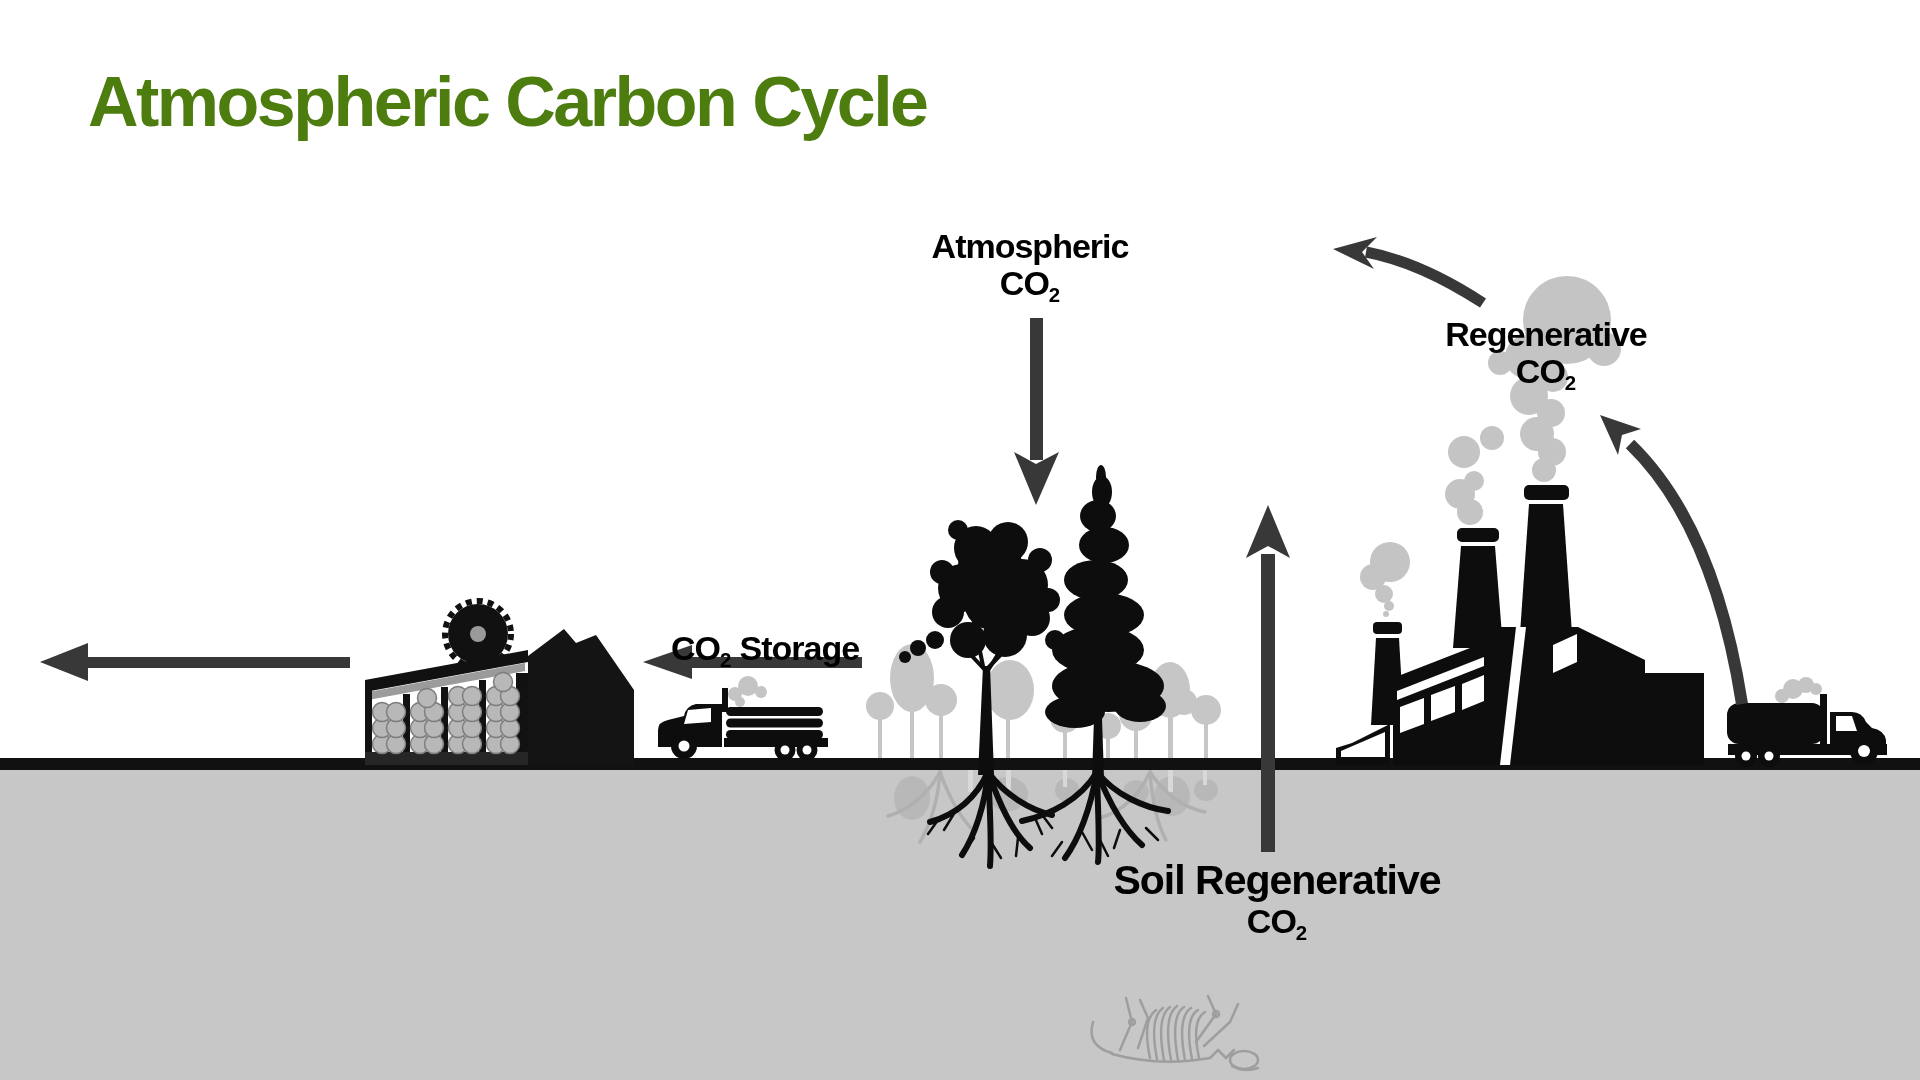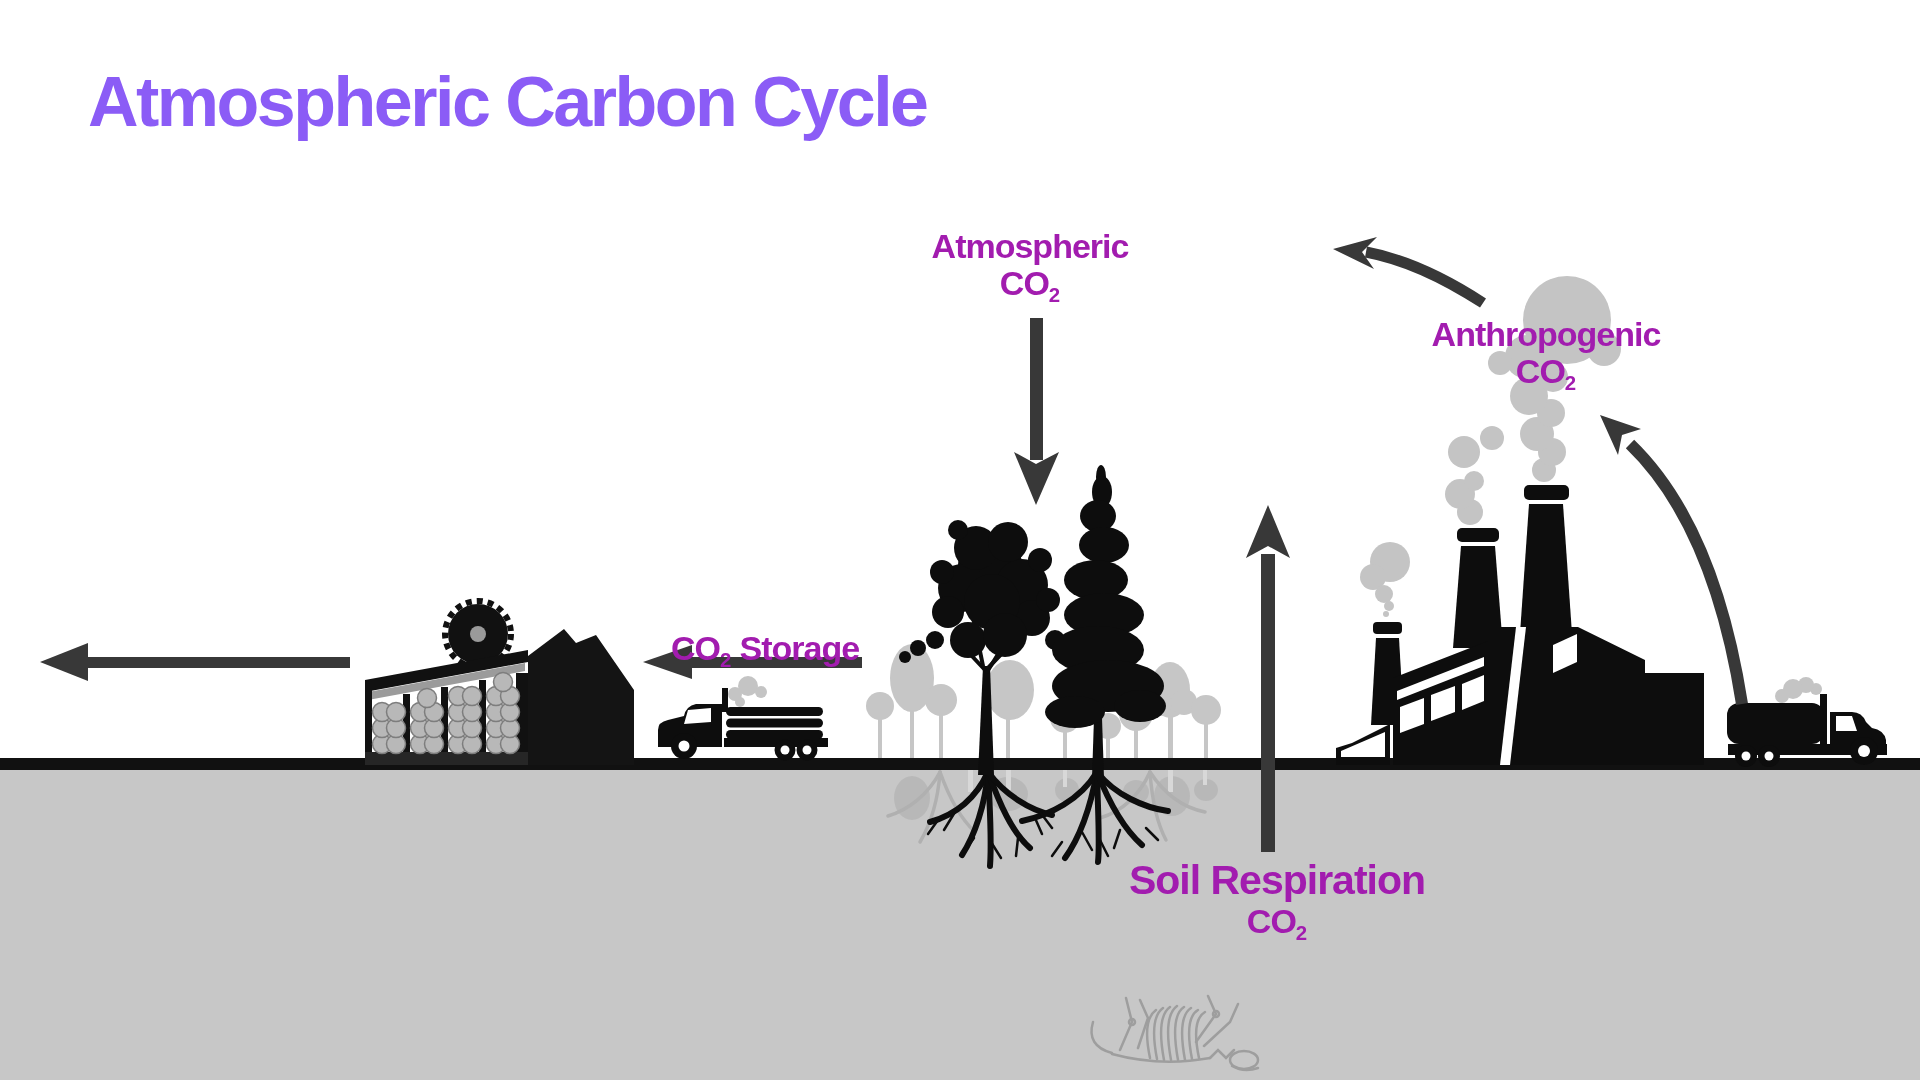--- a/index.html
+++ b/index.html
@@ -1,23 +1,23 @@
 <!DOCTYPE html>
 <html><head>
 <meta charset="utf-8">
 <style>
   html,body{margin:0;padding:0;background:#fff}
   .stage{position:relative;width:1920px;height:1080px;background:#ffffff;overflow:hidden;
          font-family:"Liberation Sans",sans-serif;color:#141414}
   .art{position:absolute;left:0;top:0}
-  .lbl{position:absolute;font-weight:700;letter-spacing:-1px;line-height:1.1;color:#a21caf;white-space:nowrap}
+  .lbl{position:absolute;font-weight:700;letter-spacing:-1px;line-height:1.1;color:#000000;white-space:nowrap}
   .center{text-align:center}
   .t2{font-size:34px}
   .sub{font-size:0.6em;position:relative;top:0.32em;letter-spacing:0}
-  #title{font-size:70px;letter-spacing:-2.5px;color:#8b5cf6}
+  #title{font-size:70px;letter-spacing:-2.5px;color:#4d7c0f}
   #lbl-soil-line1{font-size:41px}
   .suffix{margin-left:0.24em}
 </style>
 </head>
 <body>
 
 <div class="stage">
 
 <svg class="art" width="1920" height="1080" viewBox="0 0 1920 1080">
 
@@ -339,27 +339,27 @@
 </svg>
 
   <div id="title" class="lbl" style="left:88px;top:64px">Atmospheric Carbon Cycle</div>
 
   <div class="lbl t2 center" style="left:880px;top:228px;width:300px">
     <div>Atmospheric</div>
     <div><span>CO</span><span class="sub">2</span></div>
   </div>
 
   <div class="lbl t2 center" style="left:1396px;top:316px;width:300px">
-    <div>Anthropogenic</div>
+    <div>Regenerative</div>
     <div><span>CO</span><span class="sub">2</span></div>
   </div>
 
 
   <div class="lbl t2" style="left:671px;top:630px">
     <span>CO</span><span class="sub">2</span><span class="suffix">Storage</span>
   </div>
 
   <div class="lbl center" style="left:1077px;top:858px;width:400px">
-    <div id="lbl-soil-line1">Soil Respiration</div>
+    <div id="lbl-soil-line1">Soil Regenerative</div>
     <div class="t2"><span>CO</span><span class="sub">2</span></div>
   </div>
 
 </div>
 
 </body></html>

